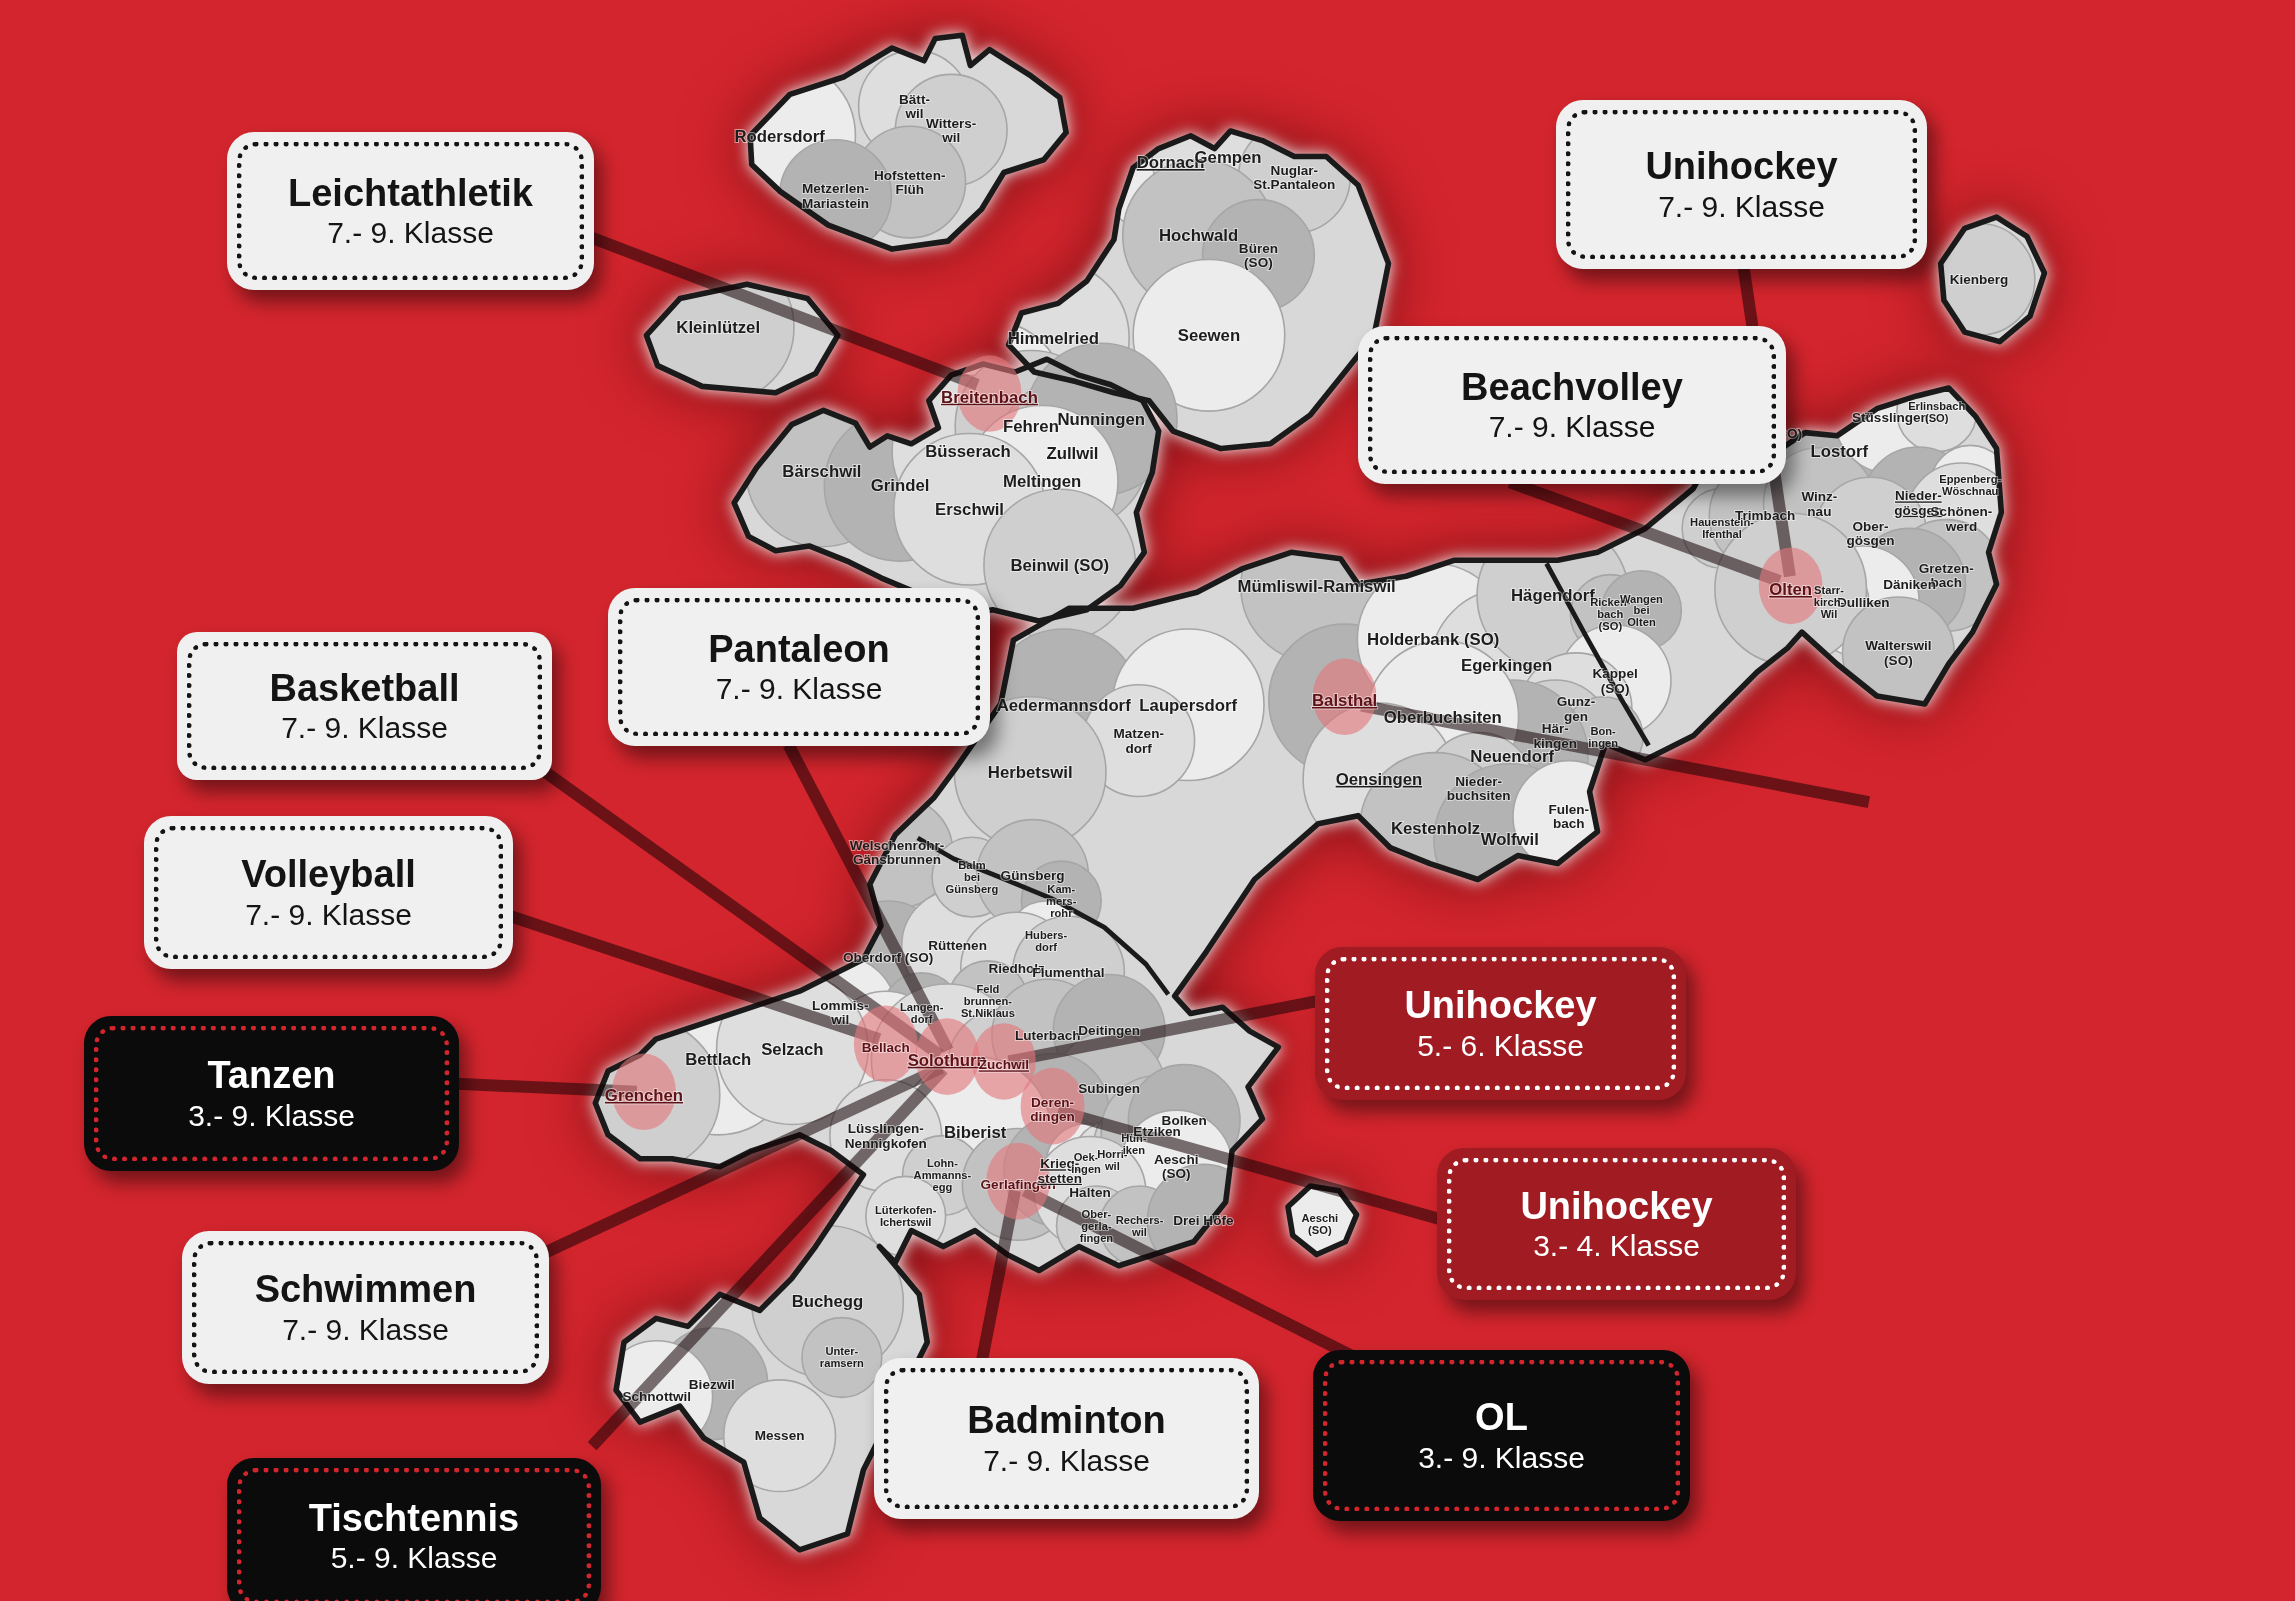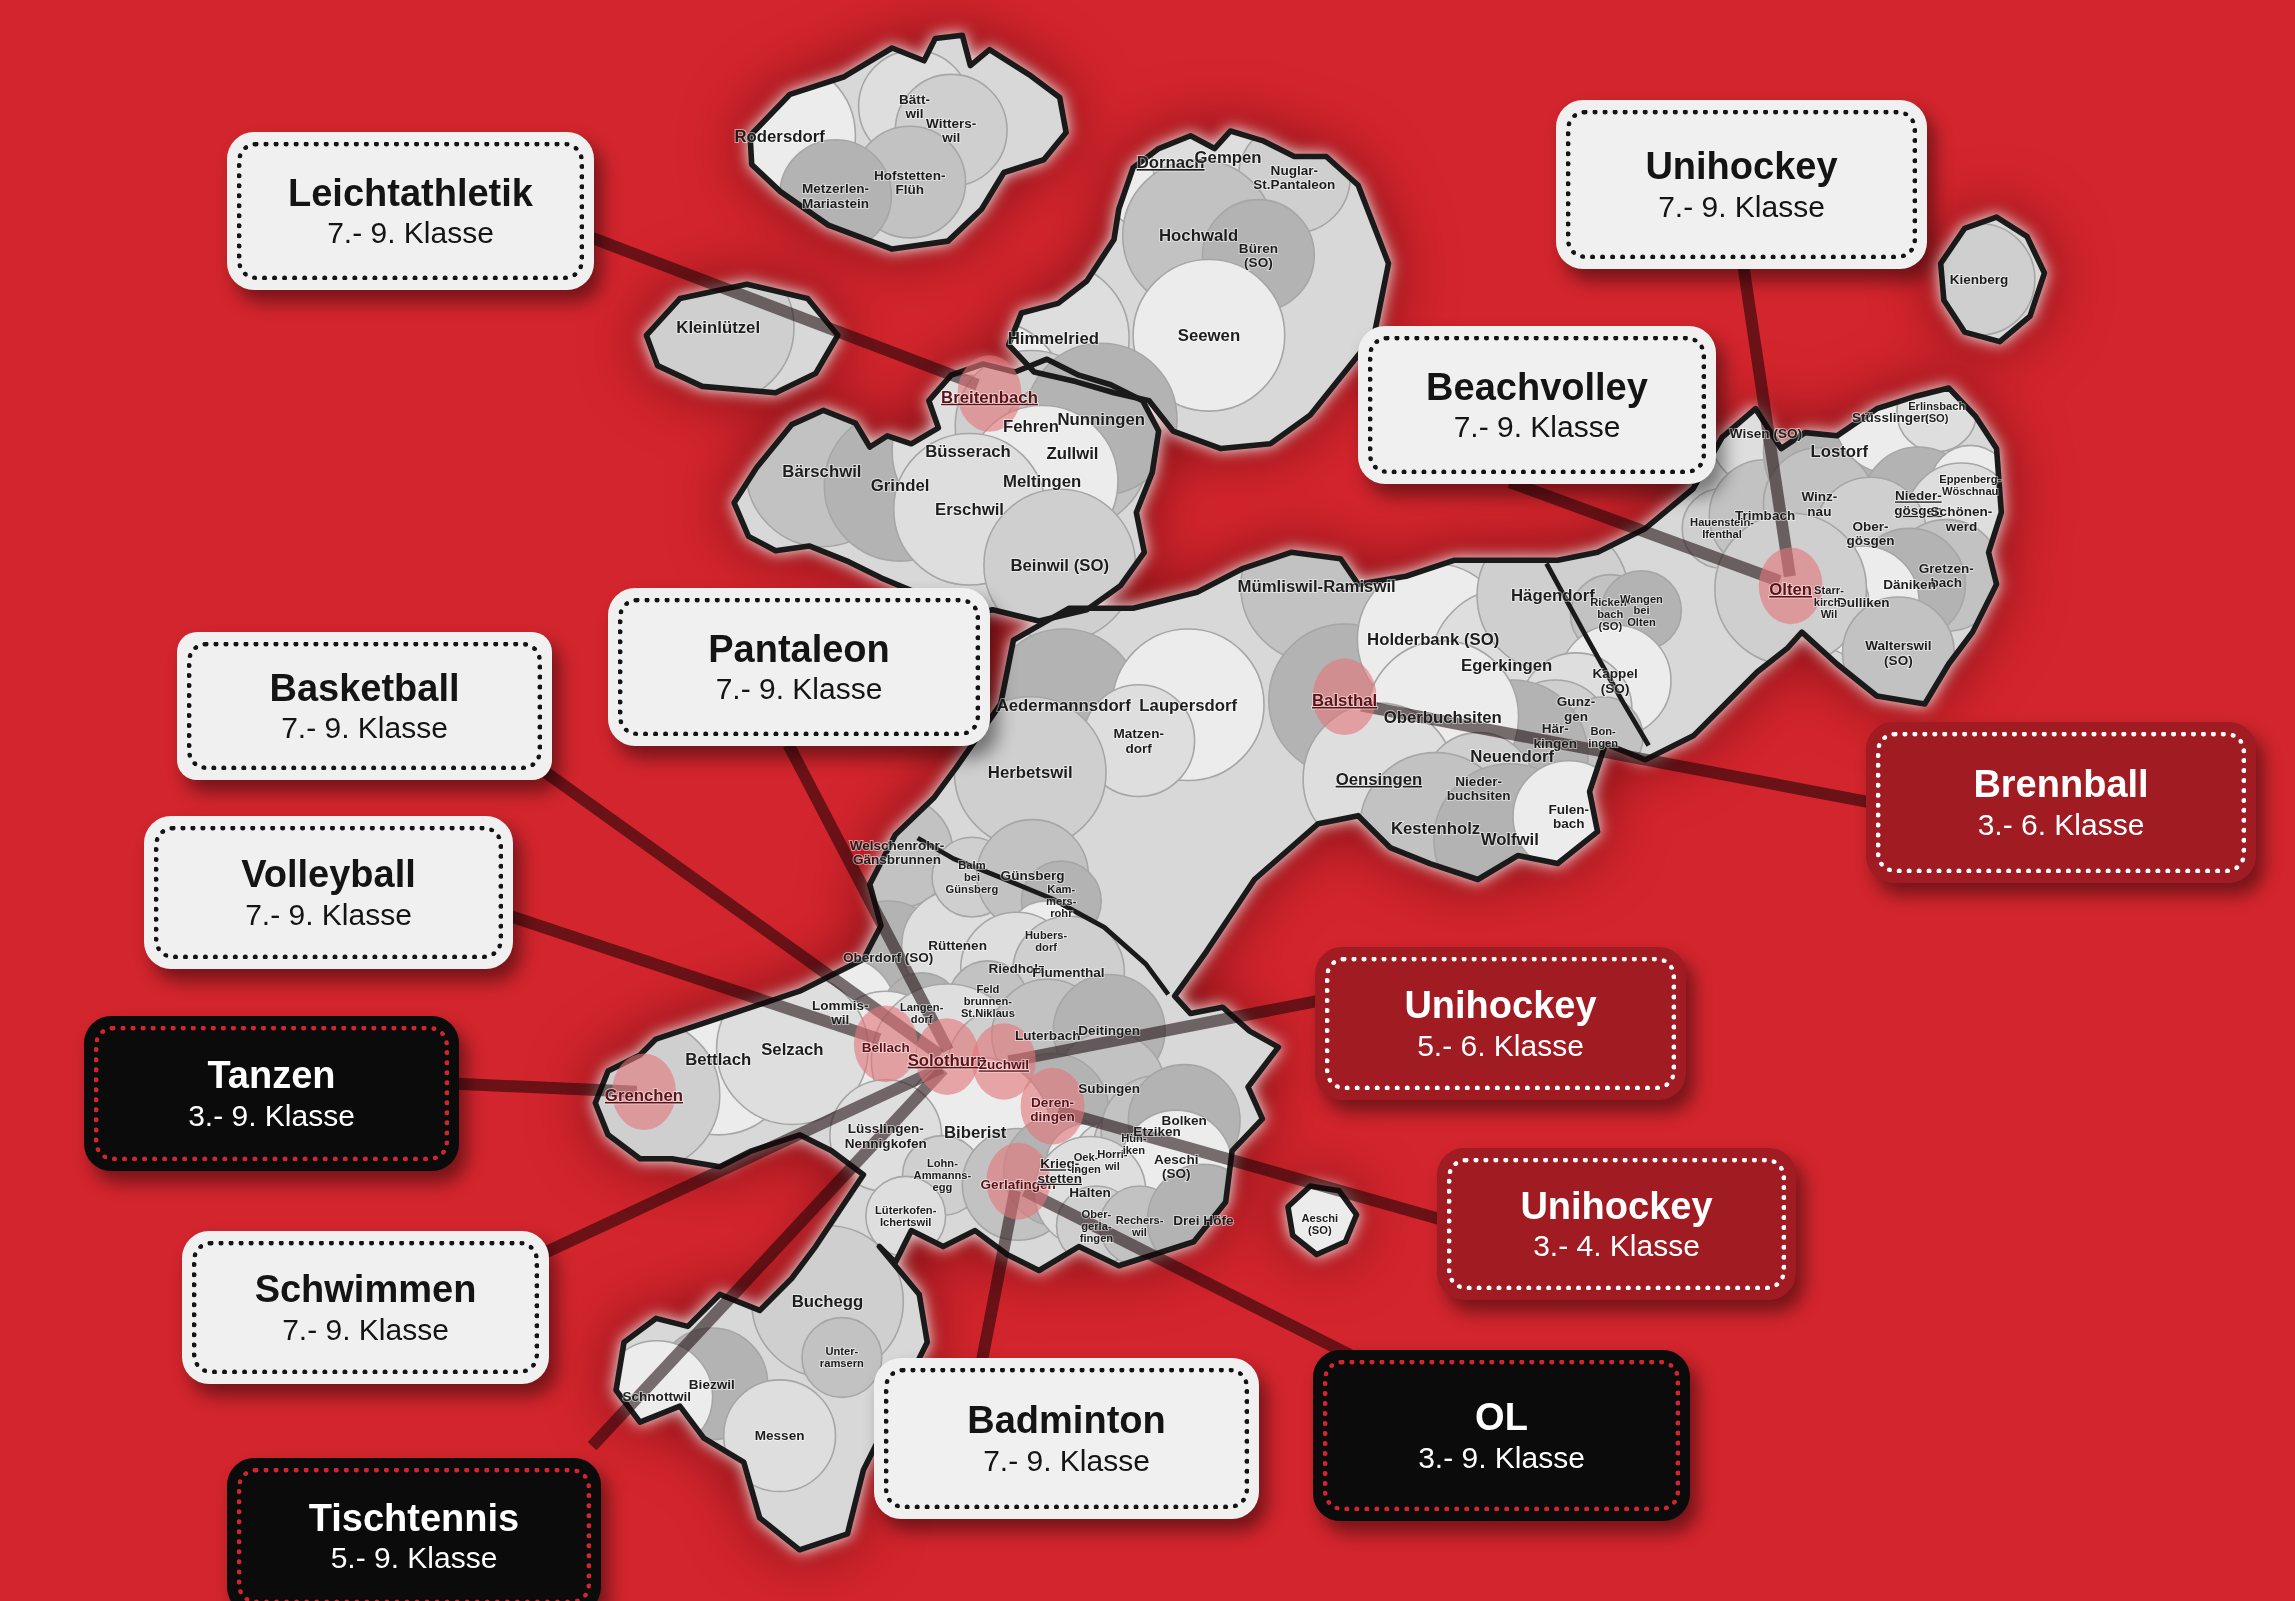--- a/index.html
+++ b/index.html
@@ -317,21 +317,21 @@
         <div class="callout-title">Leichtathletik</div>
         <div class="callout-sub">7.- 9. Klasse</div>
       </div>
     </div>
     <div class="callout style-white" style="left: 1556px; top: 100px; width: 371px; height: 169px;">
       <div class="callout-inner">
         <div class="callout-title">Unihockey</div>
         <div class="callout-sub">7.- 9. Klasse</div>
       </div>
     </div>
-    <div class="callout style-white" style="left: 1358px; top: 326px; width: 358px; height: 158px;">
+    <div class="callout style-white" style="left: 1358px; top: 326px; width: 428px; height: 158px;">
       <div class="callout-inner">
         <div class="callout-title">Beachvolley</div>
         <div class="callout-sub">7.- 9. Klasse</div>
       </div>
     </div>
     <div class="callout style-white" style="left: 608px; top: 588px; width: 382px; height: 158px;">
       <div class="callout-inner">
         <div class="callout-title">Pantaleon</div>
         <div class="callout-sub">7.- 9. Klasse</div>
       </div>
@@ -347,26 +347,20 @@
         <div class="callout-title">Volleyball</div>
         <div class="callout-sub">7.- 9. Klasse</div>
       </div>
     </div>
     <div class="callout style-black" style="left: 84px; top: 1016px; width: 375px; height: 155px;">
       <div class="callout-inner">
         <div class="callout-title">Tanzen</div>
         <div class="callout-sub">3.- 9. Klasse</div>
       </div>
     </div>
-    <div class="callout style-darkred" style="left: 1866px; top: 722px; width: 390px; height: 161px;">
-      <div class="callout-inner">
-        <div class="callout-title">Brennball</div>
-        <div class="callout-sub">3.- 6. Klasse</div>
-      </div>
-    </div>
     <div class="callout style-darkred" style="left: 1315px; top: 947px; width: 371px; height: 153px;">
       <div class="callout-inner">
         <div class="callout-title">Unihockey</div>
         <div class="callout-sub">5.- 6. Klasse</div>
       </div>
     </div>
     <div class="callout style-darkred" style="left: 1437px; top: 1148px; width: 359px; height: 152px;">
       <div class="callout-inner">
         <div class="callout-title">Unihockey</div>
         <div class="callout-sub">3.- 4. Klasse</div>

